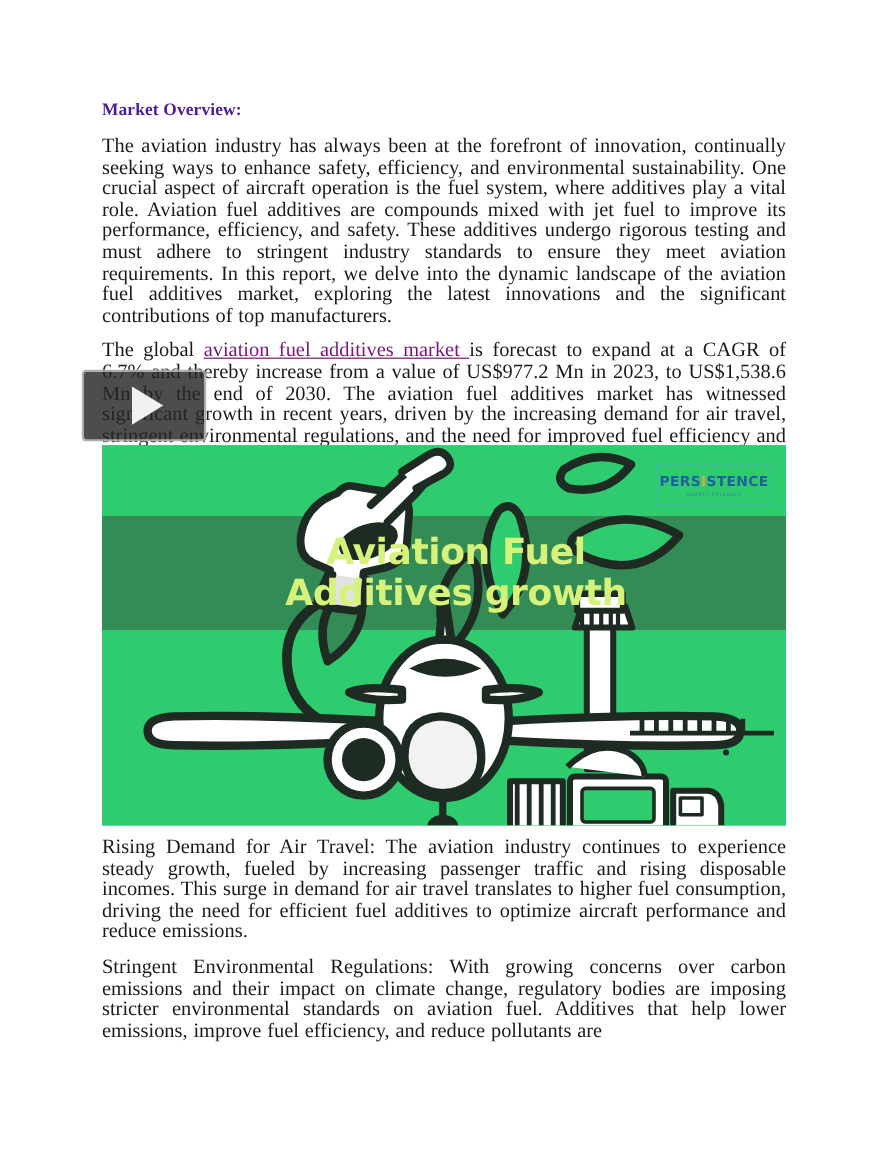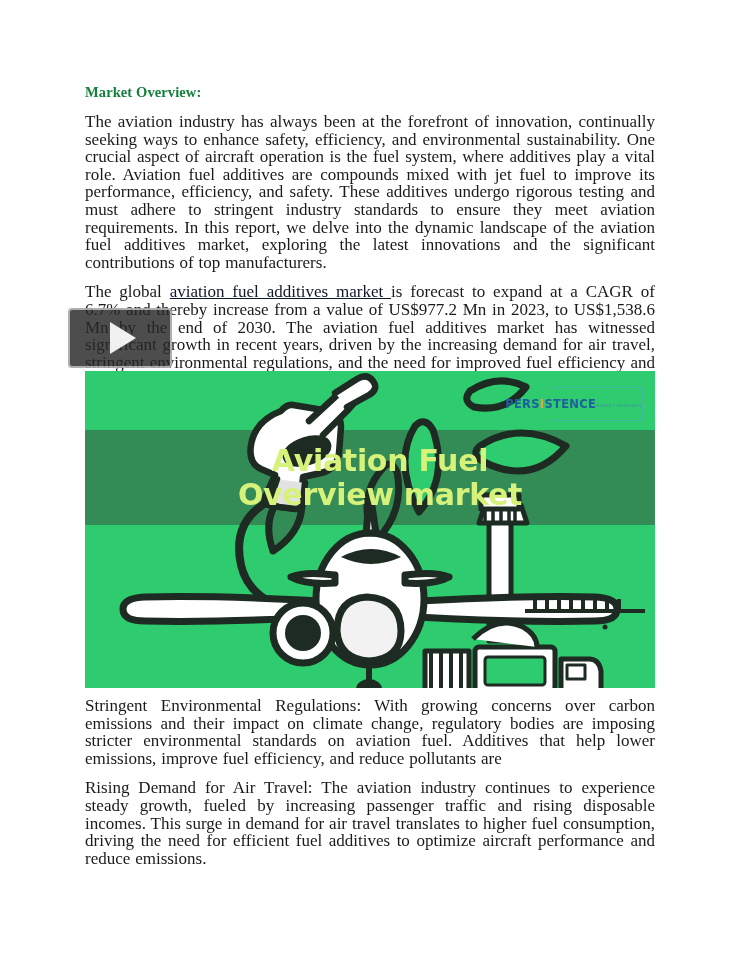--- a/index.html
+++ b/index.html
@@ -27,33 +27,33 @@
     left: 85px;
     top: 84px;
     width: 570px;
   }
   h2.heading {
     font-family: "Liberation Serif", "DejaVu Serif", serif;
     font-size: 14.5px;
     font-weight: bold;
     margin: 0 0 12px 0;
     letter-spacing: 0.1px;
-    color: #15803d;
+    color: #4c1d95;
   }
   p.para {
     font-size: 17px;
     line-height: 17.6px;
     margin: 0 0 12px 0;
     text-align: justify;
     text-justify: inter-word;
     word-spacing: 0.6px;
     color: #1a1a1a;
   }
   a.inline-link {
-    color: #0f172a;
+    color: #701a75;
   }
 
   
   .video-overlay {
     position: absolute;
     left: 68px;
     top: 308px;
     width: 100px;
     height: 56px;
     background: rgba(38,38,38,0.82);
@@ -123,23 +123,23 @@
   }
   .logo-box {
     position: absolute;
     right: 12px;
     top: 16px;
     width: 94px;
     height: 32px;
     border: 1px solid rgba(80,170,200,0.55);
     z-index: 9;
     display: flex;
-    flex-direction: row;
+    flex-direction: column;
     align-items: center;
-    justify-content: flex-end;
+    justify-content: center;
     background: rgba(46,204,111,0.10);
   }
   .logo-word {
     font-family: "DejaVu Sans", sans-serif;
     font-size: 11.5px;
     font-weight: bold;
     letter-spacing: 0.3px;
     line-height: 12px;
     color: #1f5fa0;
     white-space: nowrap;
@@ -240,27 +240,27 @@
 
       <g stroke="#1d2b23" stroke-width="4">
         <path d="M440 240 h120"></path>
         <path d="M450 228 v12 M462 228 v12 M474 228 v12 M486 228 v12 M498 228 v12 M510 228 v12 M522 228 v12 M534 228 v12"></path>
       </g>
       <circle cx="520" cy="256" r="2.5" fill="#1d2b23"></circle>
     </svg>
 
     <div class="banner-title">
       <div>Aviation Fuel</div>
-      <div>Overview market</div>
+      <div>Additives growth</div>
     </div>
 
     <div class="logo-box">
       <div class="logo-word"><span>PERS</span><span class="c2">I</span><span>STENCE</span></div>
       <div class="logo-sub">MARKET RESEARCH</div>
     </div>
   </div>
 
   <div class="content" style="top:697px;">
+    <p class="para">Rising Demand for Air Travel: The aviation industry continues to experience steady growth, fueled by increasing passenger traffic and rising disposable incomes. This surge in demand for air travel translates to higher fuel consumption, driving the need for efficient fuel additives to optimize aircraft performance and reduce emissions.</p>
     <p class="para">Stringent Environmental Regulations: With growing concerns over carbon emissions and their impact on climate change, regulatory bodies are imposing stricter environmental standards on aviation fuel. Additives that help lower emissions, improve fuel efficiency, and reduce pollutants are</p>
-    <p class="para">Rising Demand for Air Travel: The aviation industry continues to experience steady growth, fueled by increasing passenger traffic and rising disposable incomes. This surge in demand for air travel translates to higher fuel consumption, driving the need for efficient fuel additives to optimize aircraft performance and reduce emissions.</p>
   </div>
 
 </div>
 
 </body></html>

